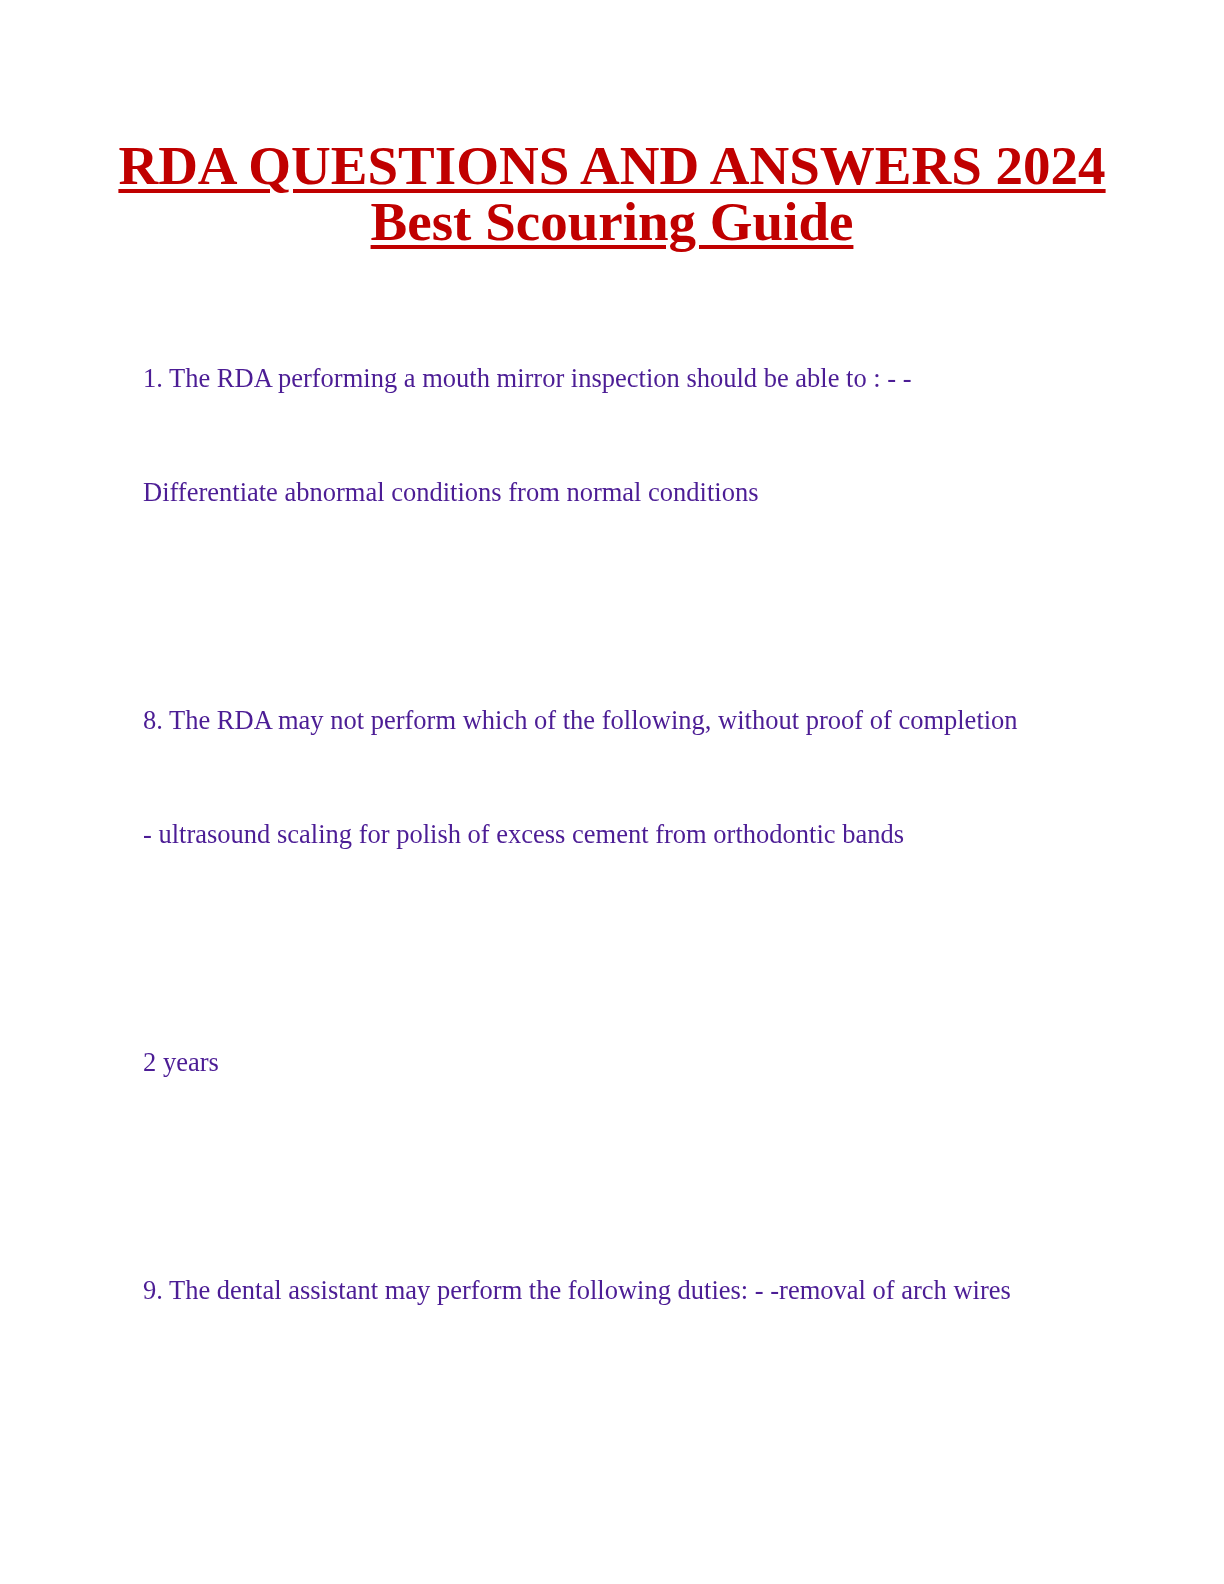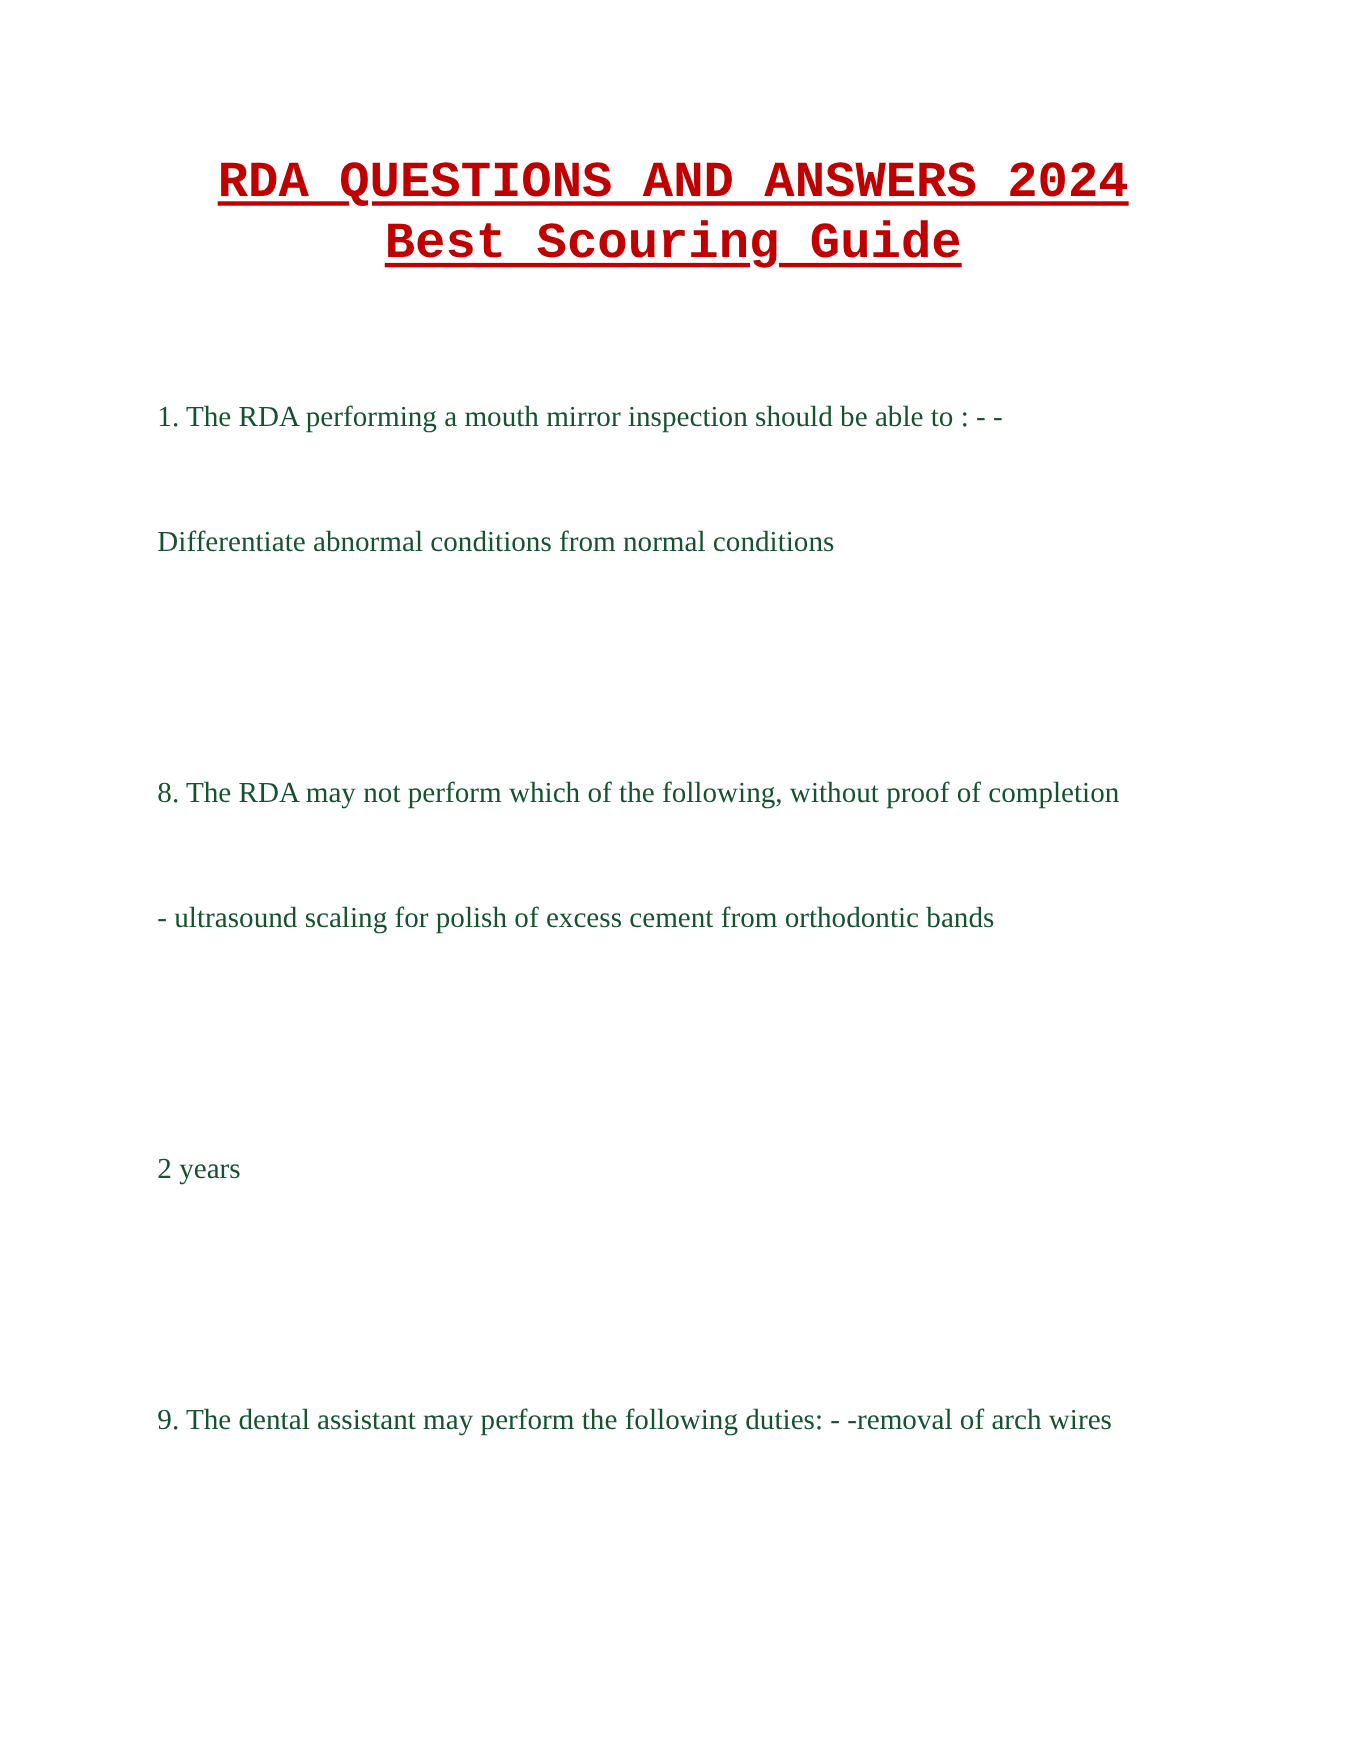--- a/index.html
+++ b/index.html
@@ -24,23 +24,23 @@
     overflow: hidden;
   }
   .doc-title {
     margin: 0;
     padding: 0;
     position: absolute;
     left: 0;
     right: 0;
     top: 138px;
     text-align: center;
-    font-family: Liberation Mono, monospace;
+    font-family: Liberation Serif, serif;
     font-weight: bold;
-    font-size: 46px;
+    font-size: 55px;
     line-height: 56px;
     color: #C00000;
   }
   .doc-title .title-line {
     display: inline-block;
     text-decoration: underline;
     text-decoration-thickness: 4px;
     text-underline-offset: 5px;
   }
   .title-row {
@@ -52,21 +52,21 @@
     position: absolute;
     left: 143px;
     top: 283px;
     width: 925px;
   }
   .qa-item {
     margin: 0 0 38px 0;
     padding: 0;
     font-size: 26.5px;
     line-height: 38px;
-    color: #14532d;
+    color: #4c1d95;
     font-family: "Liberation Serif", "DejaVu Serif", serif;
     white-space: pre-wrap;
     text-align: left;
   }
   .qa-item:last-child {
     margin-bottom: 0;
   }
   .qa-line {
     display: block;
   }

